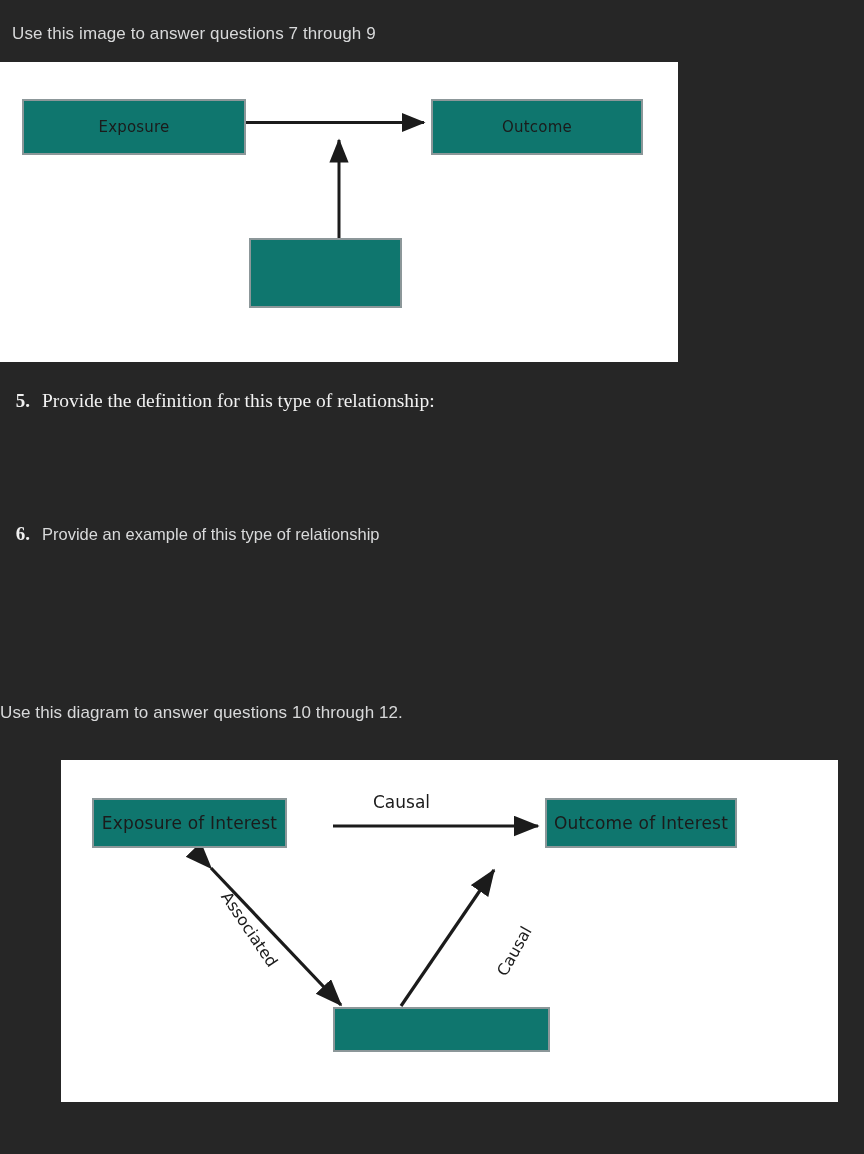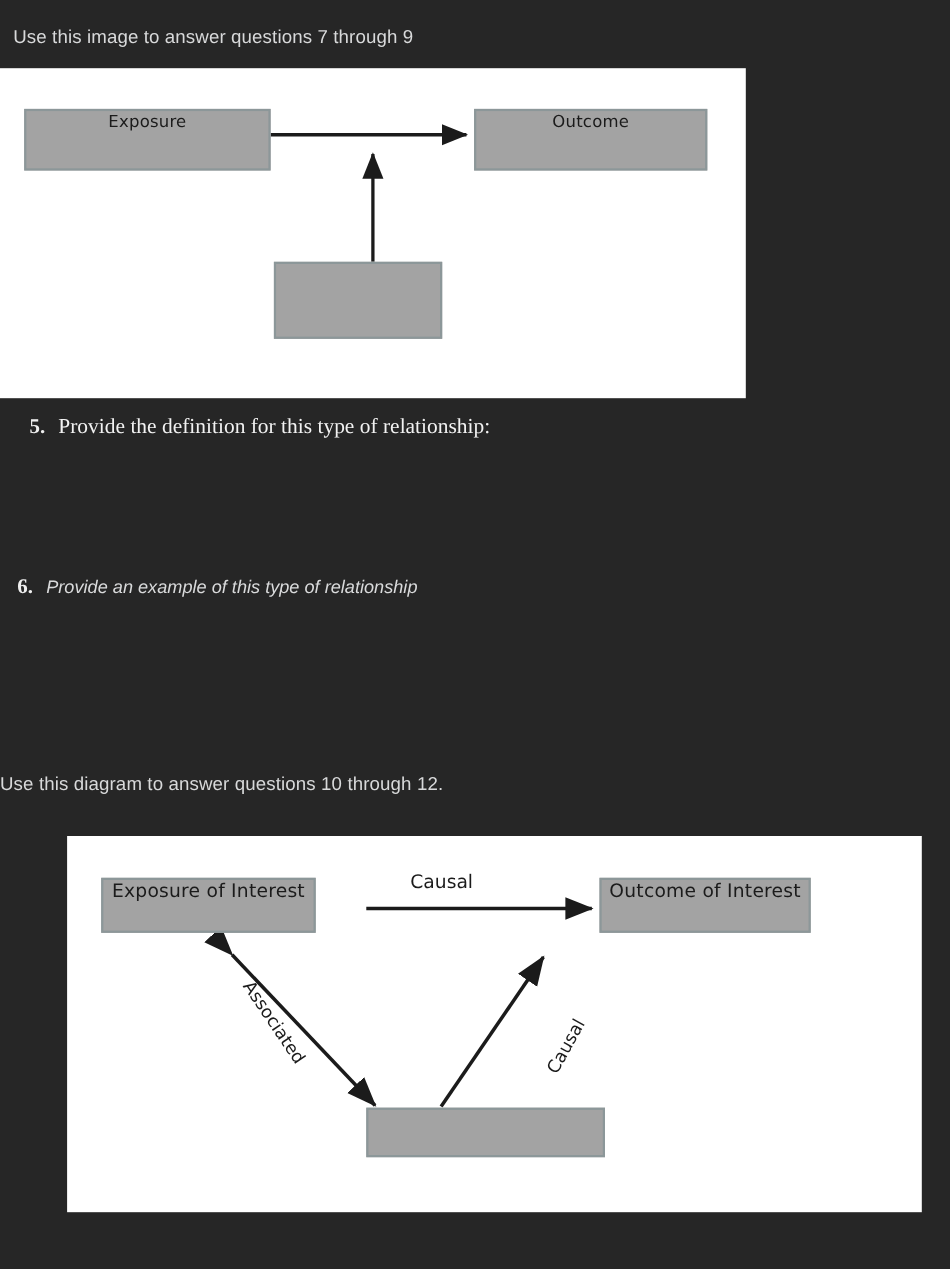--- a/index.html
+++ b/index.html
@@ -48,41 +48,41 @@
     font-family: "Liberation Serif", serif;
     font-size: 19.5px;
     color: #f2f2f2;
   }
   .q-text-sans {
     display: inline-block;
     margin-left: 12px;
     font-family: "Liberation Sans", sans-serif;
     font-size: 16.5px;
     color: #d9dadb;
-    font-style: italic;
-  }
-  #question-5 { left: 0px; top: 378px; padding-left: 11px; }
+  }
+  #question-5 { left: 0px; top: 390px; }
   #question-6 { left: 0px; top: 523px; }
 
   
   .diagram-panel {
     position: absolute;
     background: #ffffff;
     overflow: hidden;
   }
   #diagram-panel-1 { left: 0px;   top: 62px;  width: 678px; height: 300px; }
   #diagram-panel-2 { left: 61px;  top: 760px; width: 777px; height: 342px; }
 
   
   .dbox {
     position: absolute;
-    background: #a3a3a3;
+    background: #0f766e;
     border: 2px solid #8c9799;
     box-sizing: border-box;
     display: flex;
+    align-items: center;
     justify-content: center;
   }
   .dbox-label {
     font-family: "DejaVu Sans", sans-serif;
     font-size: 15px;
     color: #1b1b1b;
     white-space: nowrap;
     letter-spacing: 0.2px;
   }
   .dbox-label.big { font-size: 17px; }

